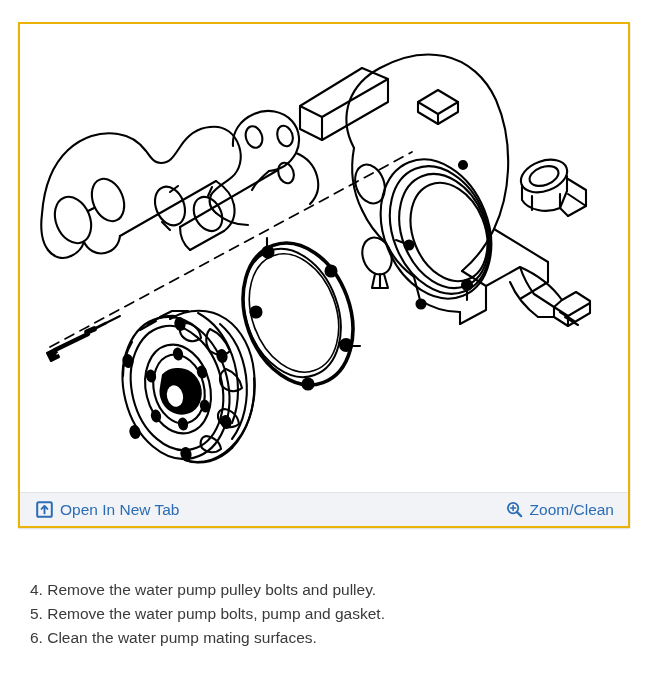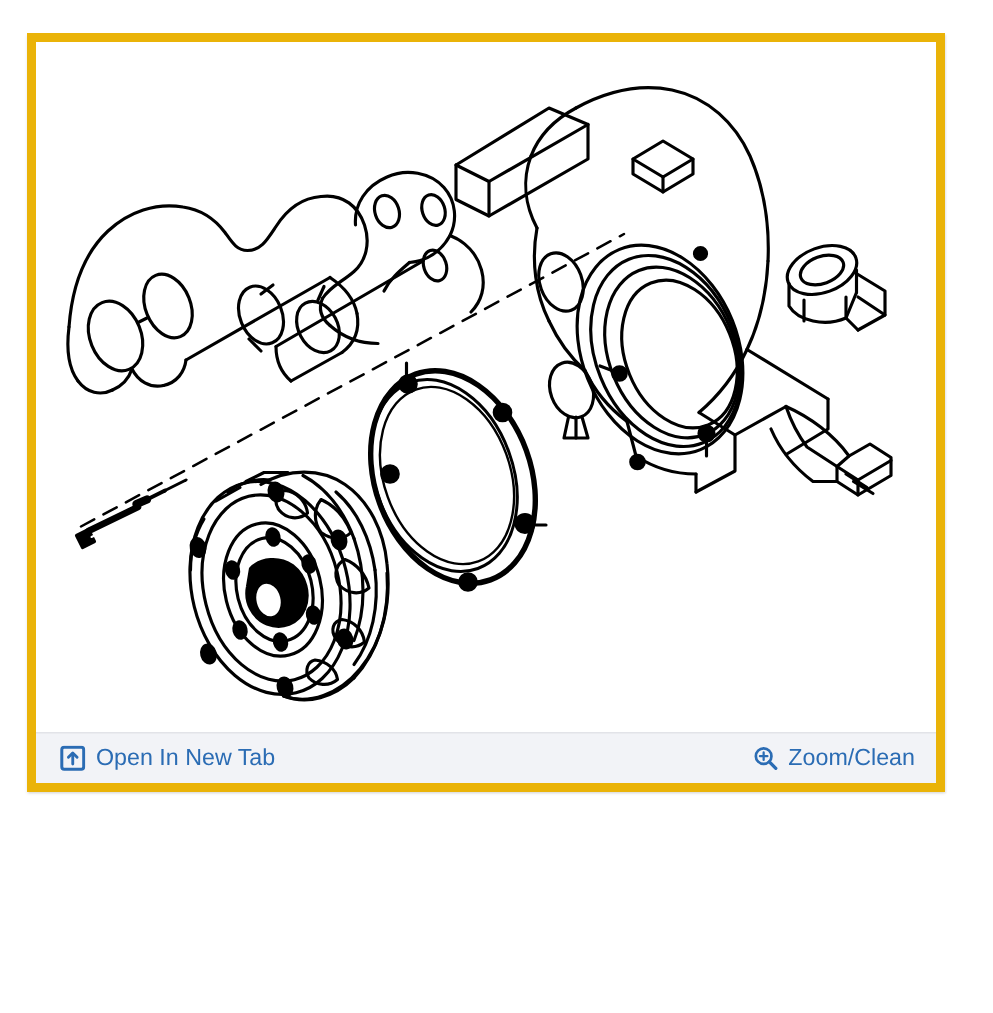--- a/index.html
+++ b/index.html
@@ -23,21 +23,21 @@
   }
 
   
   .figure-panel {
     position: absolute;
     left: 18px;
     top: 22px;
     width: 612px;
     height: 506px;
     background: #ffffff;
-    border: 6px solid #eab308;
+    border: 2px solid #eab308;
     box-shadow: 0 1px 2px rgba(0,0,0,0.10), 1px 1px 0 rgba(0,0,0,0.04);
     box-sizing: border-box;
     overflow: hidden;
   }
 
   .figure-canvas {
     position: absolute;
     left: 0;
     top: 0;
     right: 0;
@@ -322,14 +322,19 @@
             <path d="M7.1 4.6 L7.1 9.6 M4.6 7.1 L9.6 7.1" stroke="#2b6cb4" stroke-width="1.5" stroke-linecap="round"></path>
             <path d="M10.9 10.9 L15.2 15.2" stroke="#2b6cb4" stroke-width="2.2" stroke-linecap="round"></path>
           </svg>
         </span>
         <span class="label">Zoom/Clean</span>
       </a>
 
     </div>
   </div>
 
+  <div class="steps">
+    <div class="step-line">4. Remove the water pump pulley bolts and pulley.</div>
+    <div class="step-line">5. Remove the water pump bolts, pump and gasket.</div>
+    <div class="step-line">6. Clean the water pump mating surfaces.</div>
+  </div>
 
 </div>
 
 </body></html>

